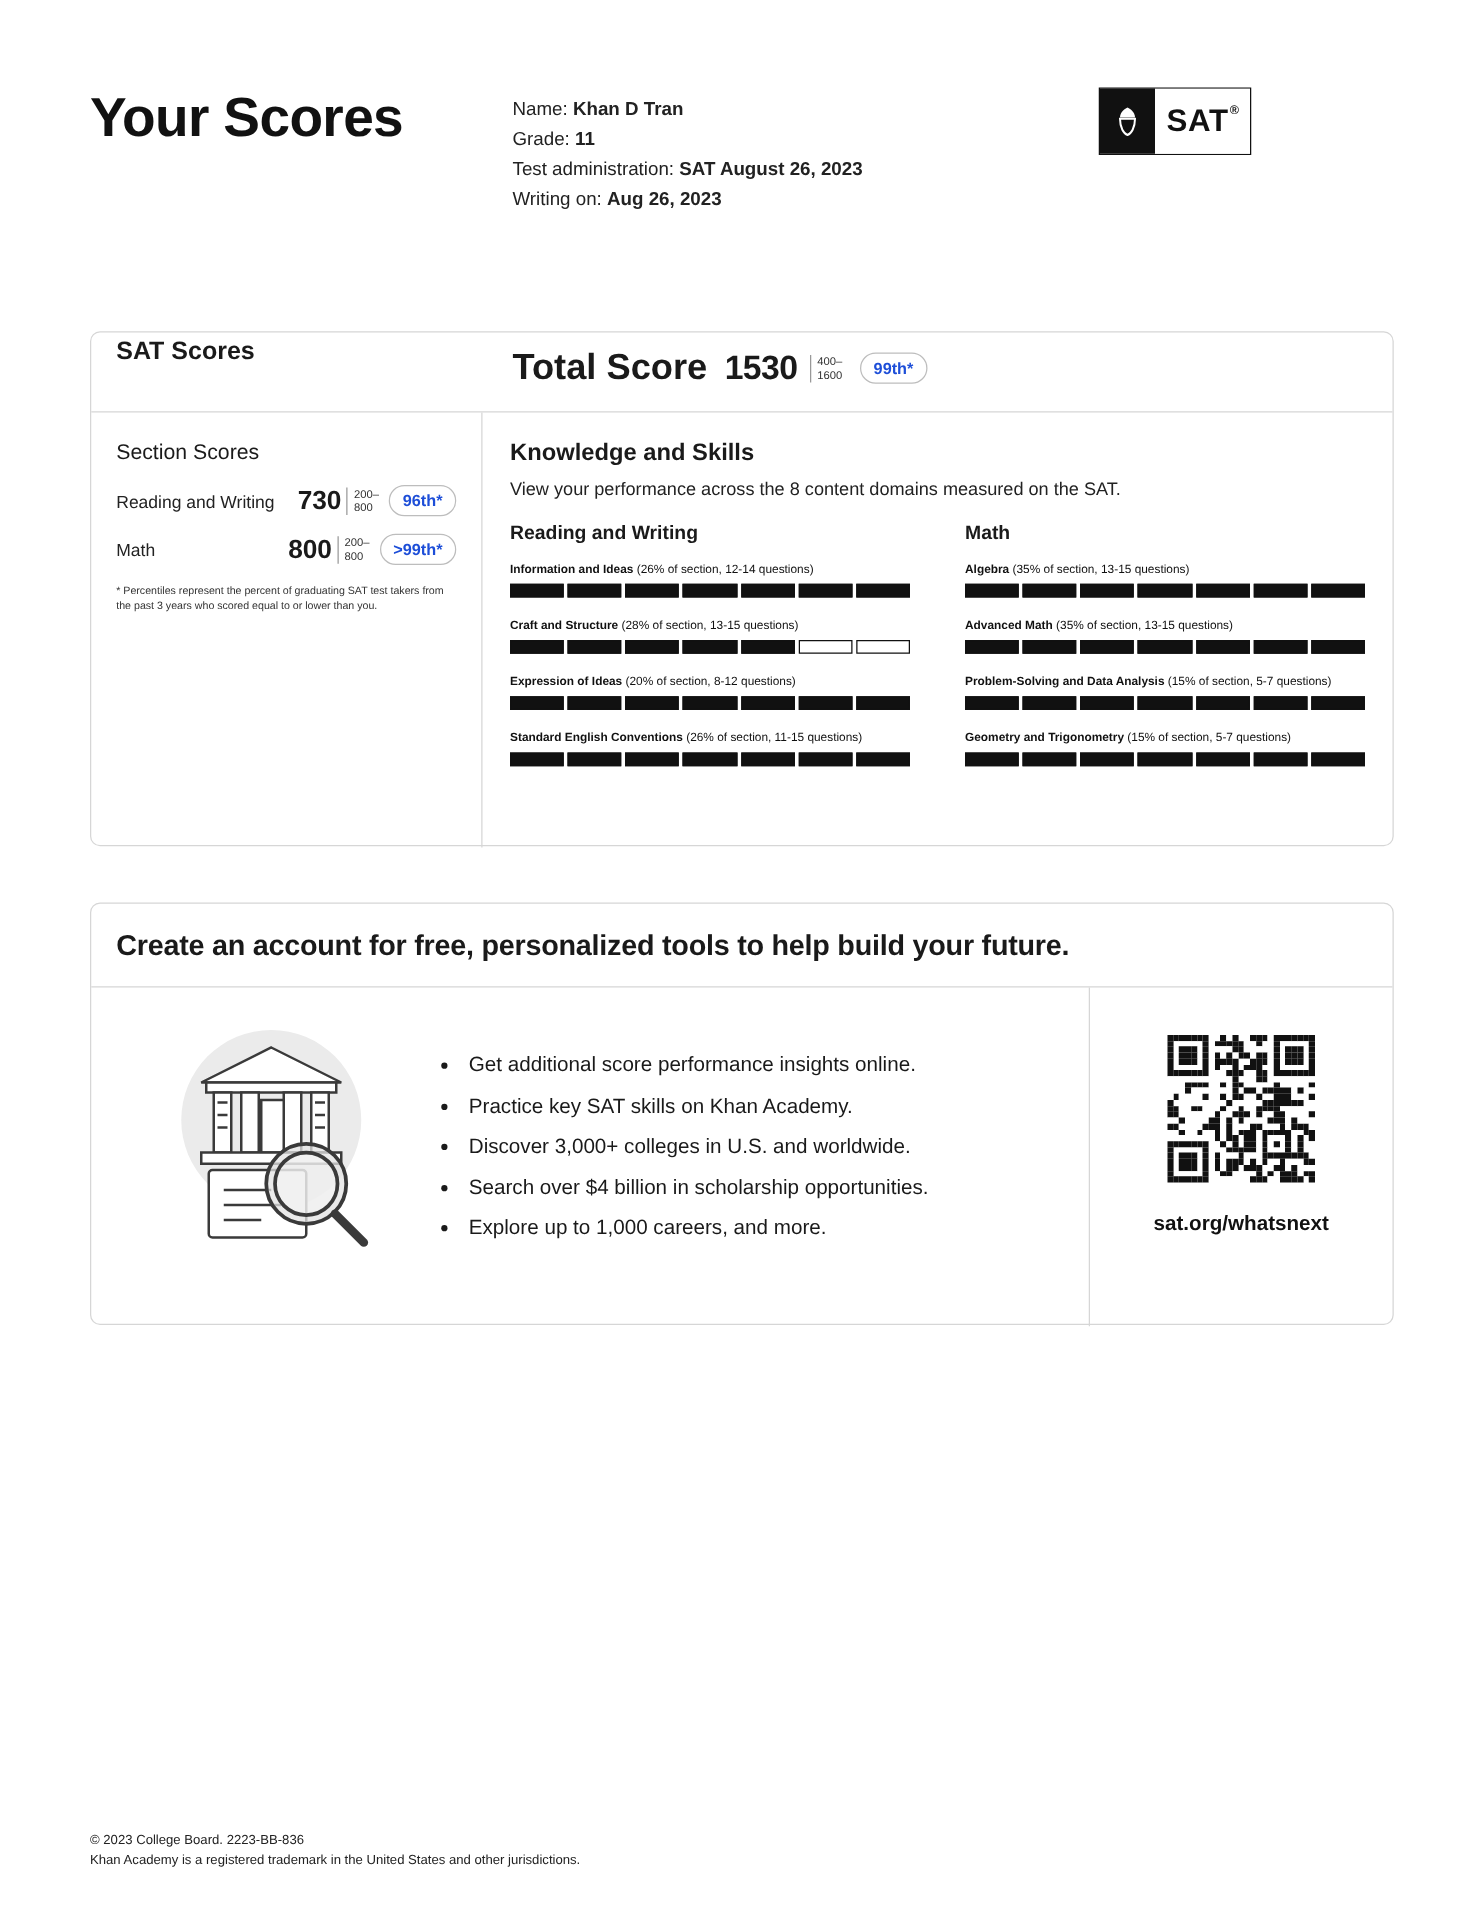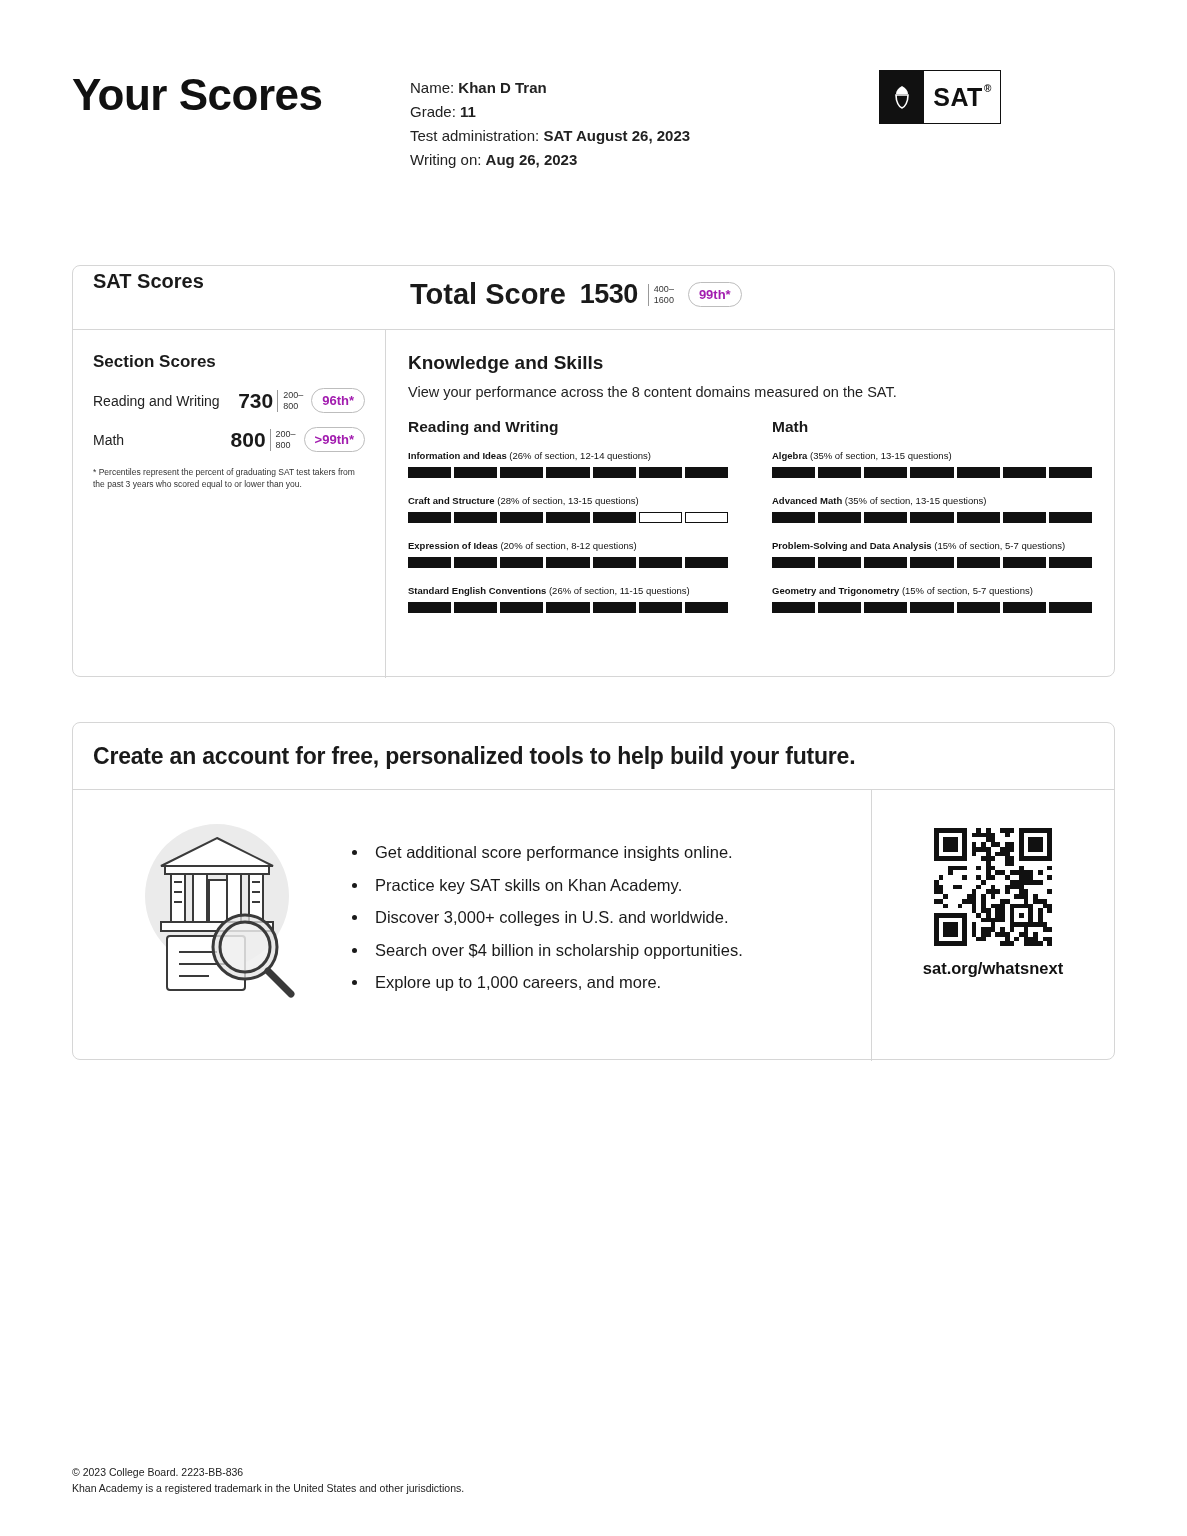--- a/index.html
+++ b/index.html
@@ -131,35 +131,35 @@
     color: #333;
     margin-left: -4px;
   }
   .pill {
     border: 1px solid #bdbdbd;
     border-radius: 13px;
     padding: 4px 10px;
     font-size: 13px;
     font-weight: bold;
     background: #fff;
-    color: #a21caf;
+    color: #1d4ed8;
     white-space: nowrap;
   }
 
   .card-body { display: flex; height: 348px; }
   .section-col {
     width: 318px;
     border-right: 1px solid #d6d6d6;
     box-sizing: border-box;
     padding: 22px 20px 0 20px;
   }
   .section-col h3 {
     margin: 0 0 16px 0;
     font-size: 17px;
-    font-weight: bold;
+    font-weight: normal;
   }
   .score-row {
     display: flex;
     align-items: center;
     margin-bottom: 14px;
   }
   .score-row .nm { font-size: 14px; flex: 1; color: #222; }
   .score-row .sc { font-size: 21px; font-weight: bold; margin-right: 8px; }
   .score-row .range { margin-right: 8px; }
   .footnote {
@@ -267,21 +267,21 @@
   .qr {
     width: 118px;
     height: 118px;
     display: grid;
     grid-template-columns: repeat(25, 1fr);
     grid-template-rows: repeat(25, 1fr);
   }
   .qr i { background: #fff; }
   .qr i.on { background: #111; }
   .qr-url {
-    margin-top: 13px;
+    margin-top: 24px;
     font-size: 16.5px;
     font-weight: bold;
     color: #111;
   }
 
   
   .footer {
     position: absolute;
     left: 72px;
     bottom: 40px;

